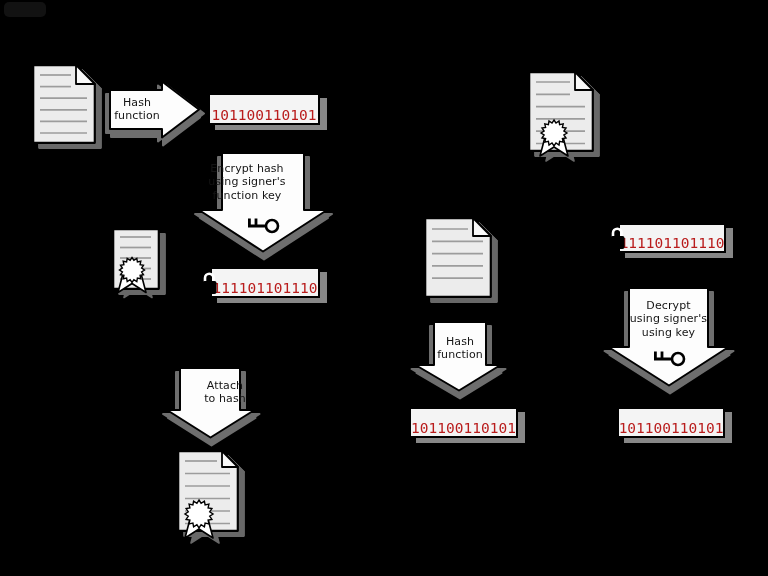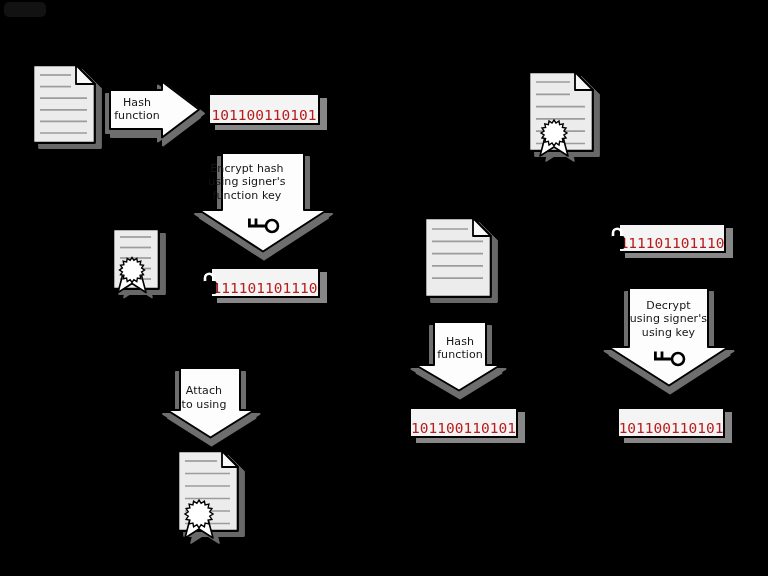--- a/index.html
+++ b/index.html
@@ -95,23 +95,23 @@
       <path d="M5,16 V11 a4.3,4.3 0 0 1 8.6,0 V16" fill="none" stroke="#fff" stroke-width="2.6"></path>
       <rect x="2.5" y="14" width="14" height="13" rx="2" fill="#000"></rect>
     </svg>
     <span>111101101110</span>
   </div>
 
   <div class="arrow" style="left:166px;top:367px;width:90px;height:72px;">
     <svg class="shape" width="90" height="72" viewBox="0 0 90 72">
       <polygon points="14,1 74,1 74,43 88.5,43 44.5,70.5 1,43 14,43" fill="#fdfdfd" stroke="#000" stroke-width="2" stroke-linejoin="round"></polygon>
     </svg>
-    <div class="lbl" style="left:4px;top:6px;width:68px;height:38px;justify-content:flex-end;">
+    <div class="lbl" style="left:25px;top:6px;width:68px;height:38px;">
       <span>Attach</span>
-      <span>to using</span>
+      <span>to hash</span>
     </div>
   </div>
 
   <svg class="doc abs" style="left:177px;top:450px;" width="62" height="98" viewBox="0 0 62 98">
       <path d="M1.2,1.2 H45 L60.8,17 V80.8 H1.2 Z" fill="#ececec" stroke="#000" stroke-width="2.2" stroke-linejoin="round"></path>
       <path d="M45,1.2 L60.8,17 H45 Z" fill="#f9f9f9" stroke="#000" stroke-width="1.8" stroke-linejoin="round"></path>
       <line x1="8" y1="11" x2="40" y2="11" stroke="#9c9c9c" stroke-width="1.7"></line>
       <line x1="8" y1="23.5" x2="53" y2="23.5" stroke="#9c9c9c" stroke-width="1.7"></line>
       <line x1="8" y1="36" x2="53" y2="36" stroke="#9c9c9c" stroke-width="1.7"></line>
       <line x1="8" y1="48.5" x2="53" y2="48.5" stroke="#9c9c9c" stroke-width="1.7"></line>

